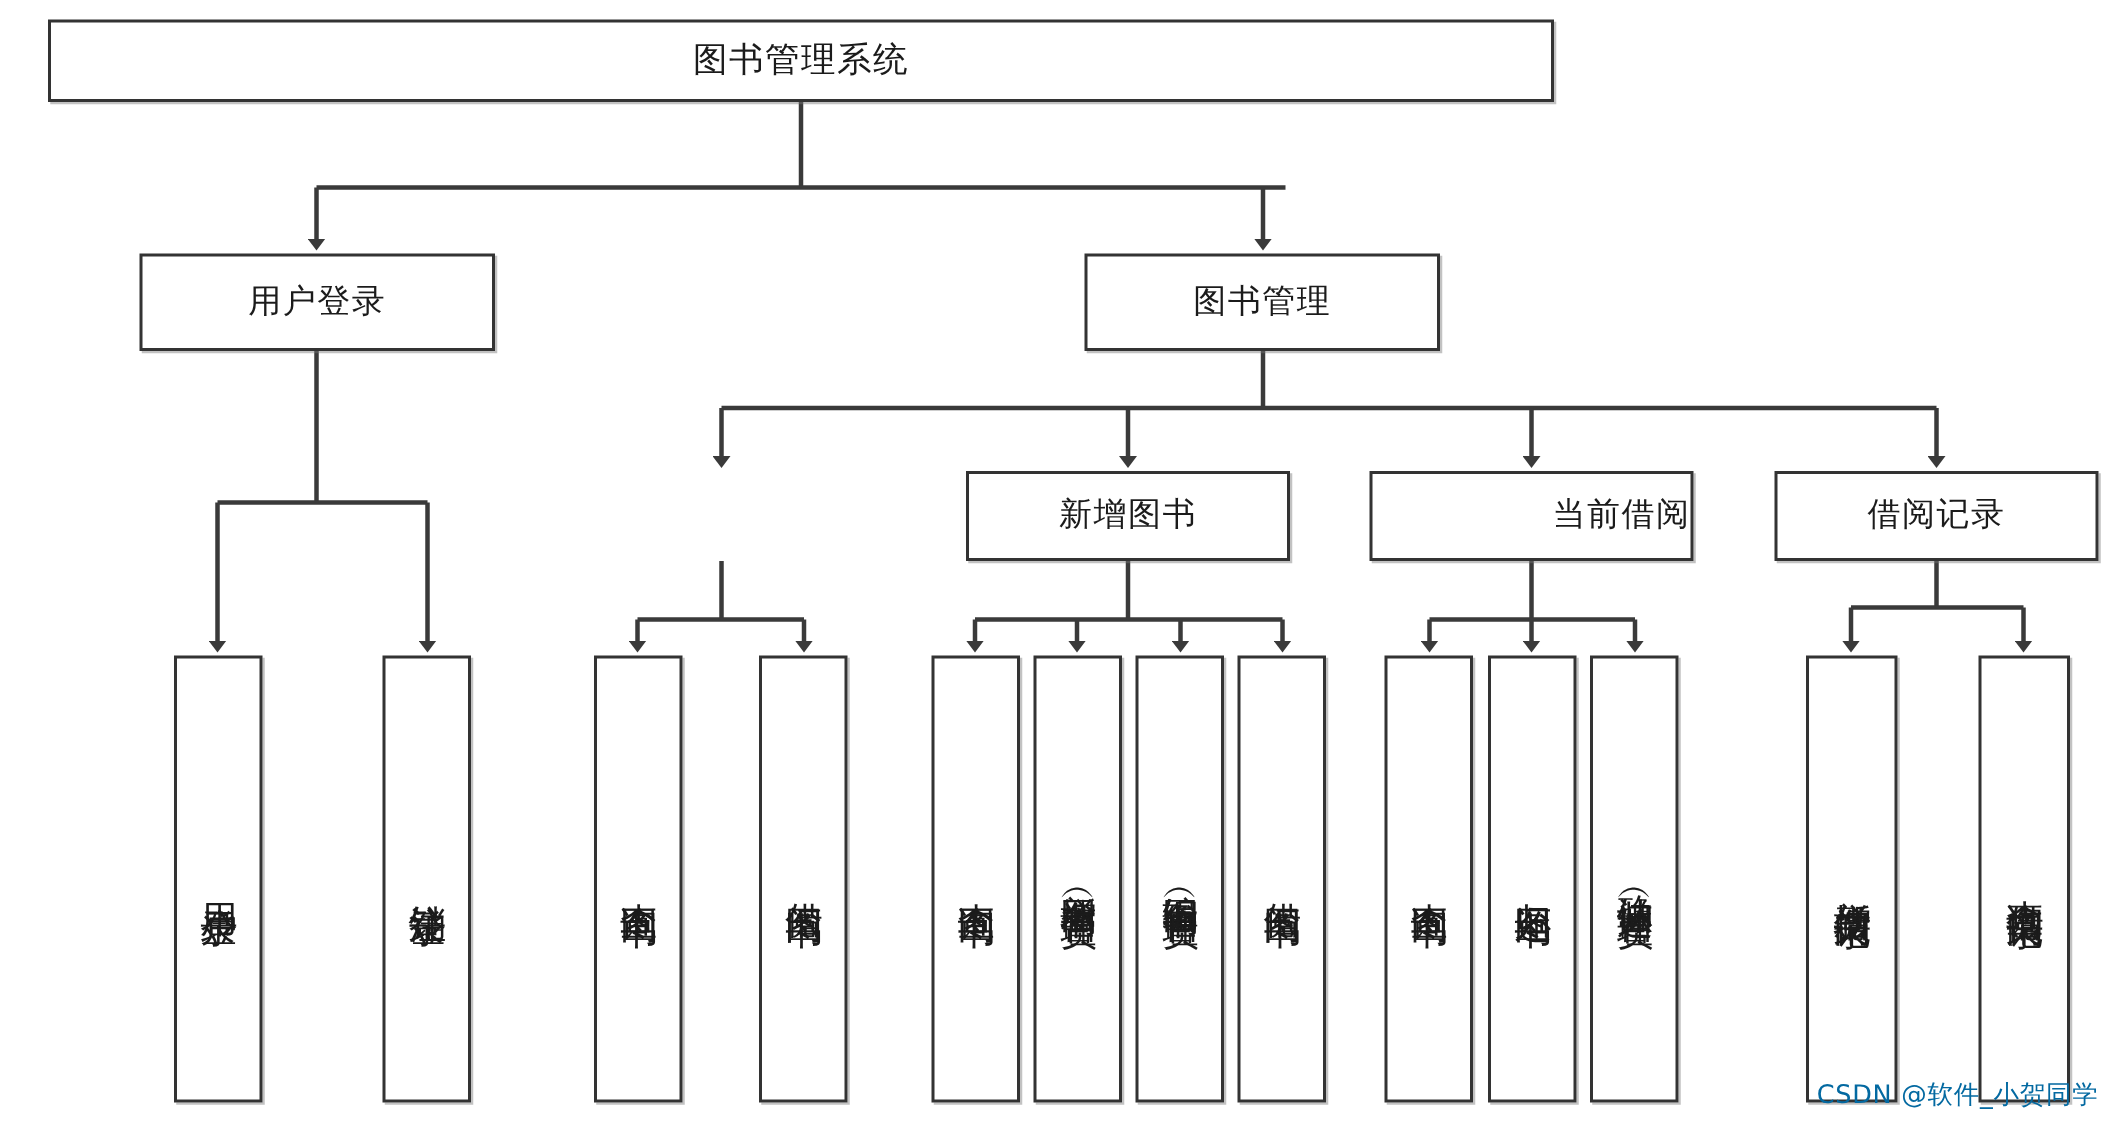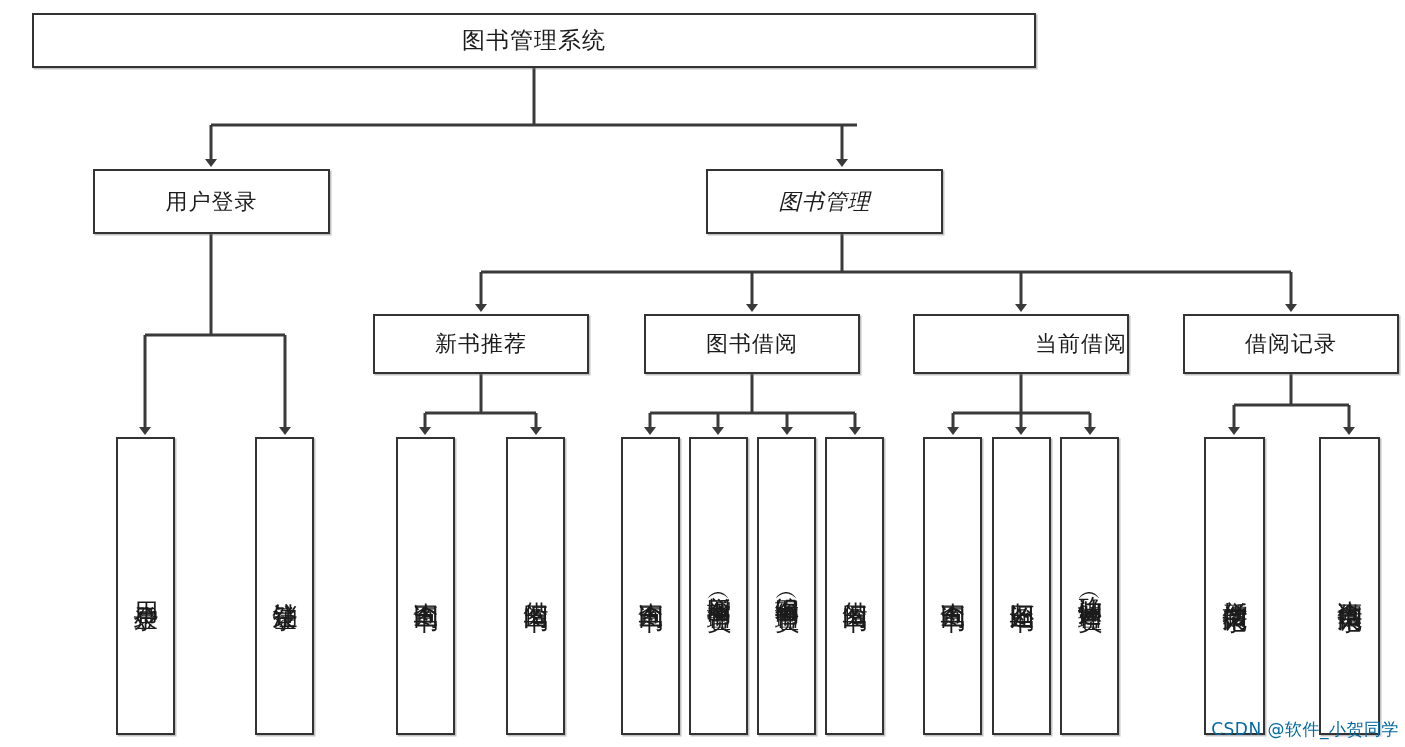--- a/index.html
+++ b/index.html
@@ -131,29 +131,26 @@
     </g>
   </svg>
 
   <div class="node horiz root" style="left:20px;top:13px;width:1004px;height:55px;">
     <span class="lbl">图书管理系统</span>
   </div>
 
   <div class="node horiz" style="left:81px;top:169px;width:237px;height:65px;">
     <span class="lbl">用户登录</span>
   </div>
-  <div class="node horiz" style="left:694px;top:169px;width:237px;height:65px;font-style:italic;">
+  <div class="node horiz" style="left:711px;top:169px;width:237px;height:65px;">
     <span class="lbl">图书管理</span>
   </div>
 
-  <div class="node horiz" style="left:361px;top:314px;width:216px;height:60px;">
-    <span class="lbl">新书推荐</span>
-  </div>
   <div class="node horiz" style="left:632px;top:314px;width:216px;height:60px;">
-    <span class="lbl">图书借阅</span>
+    <span class="lbl">新增图书</span>
   </div>
   <div class="node horiz" style="left:901px;top:314px;width:216px;height:60px;justify-content:flex-end;">
     <span class="lbl">当前借阅</span>
   </div>
   <div class="node horiz" style="left:1171px;top:314px;width:216px;height:60px;">
     <span class="lbl">借阅记录</span>
   </div>
 
   <div class="node leaf" style="left:104px;top:437px;width:59px;height:298px;">
     <span class="lbl">用户登录</span>

